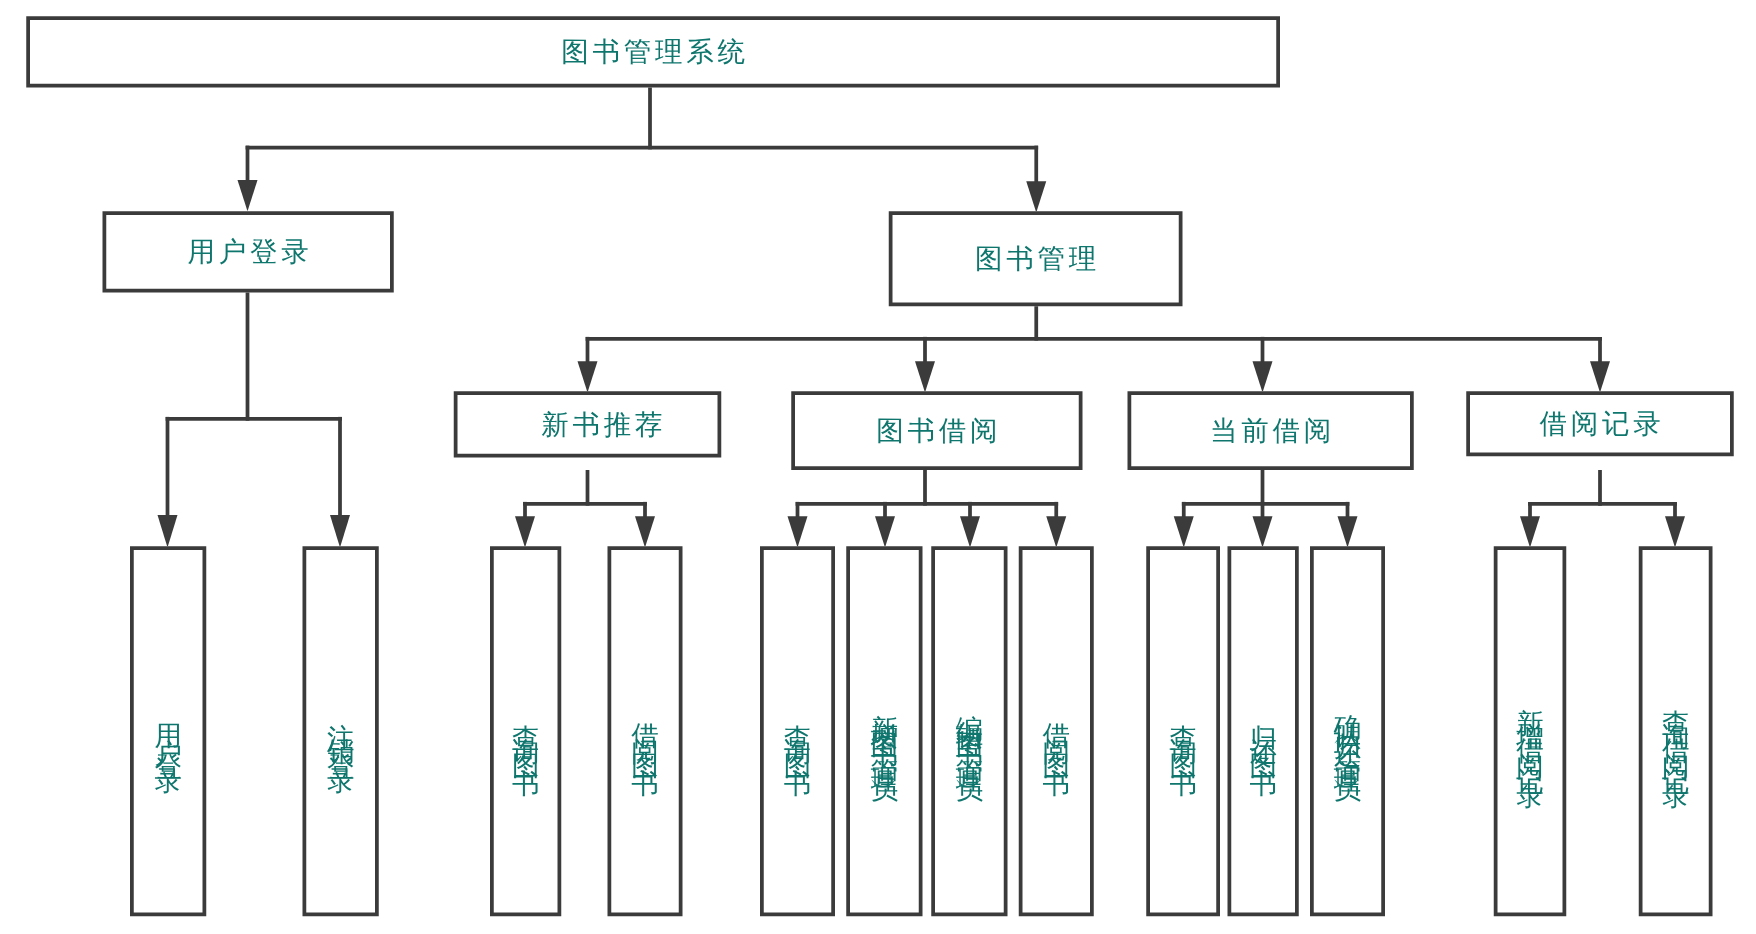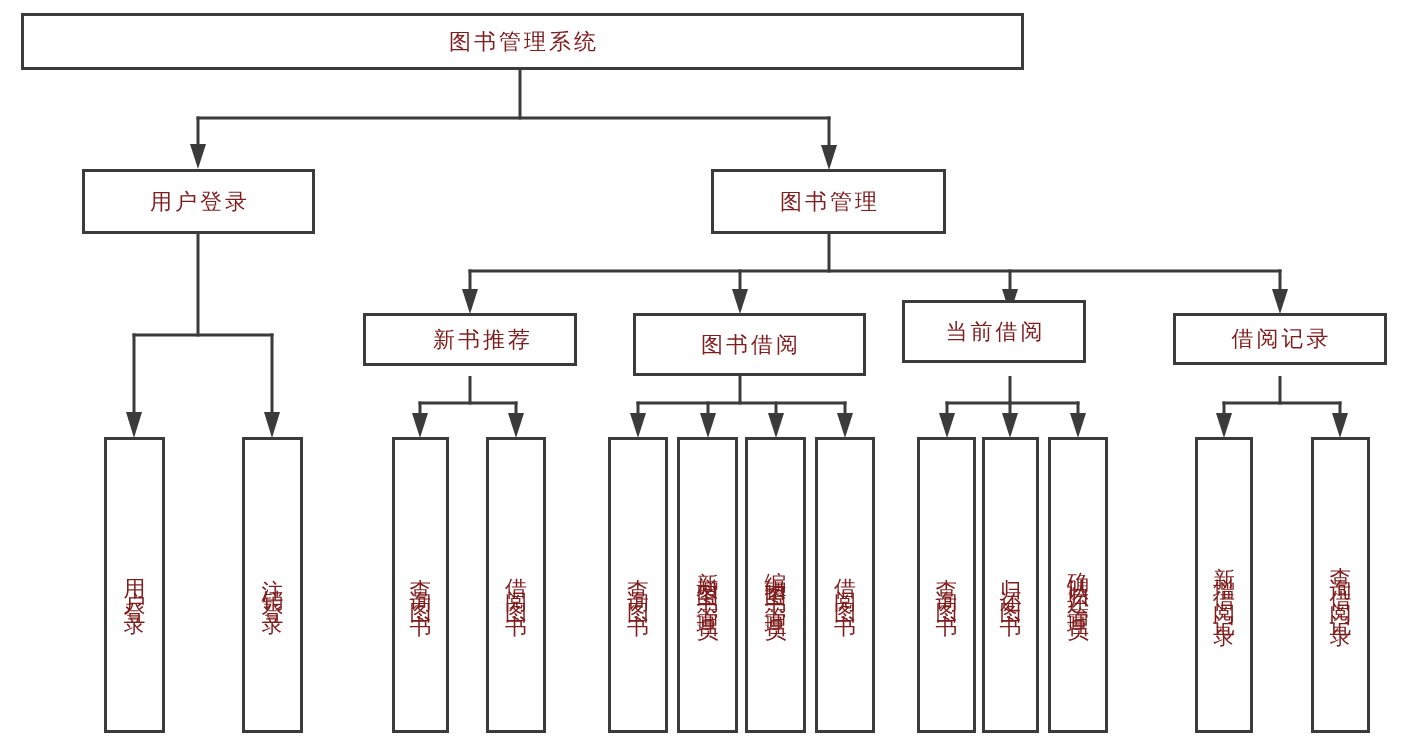--- a/index.html
+++ b/index.html
@@ -5,21 +5,21 @@
   html,body { margin:0; padding:0; background:#ffffff; }
   .stage {
     position:relative; width:1405px; height:747px; background:#ffffff;
     font-family:"Liberation Sans", sans-serif; overflow:hidden;
   }
   svg.wires { position:absolute; left:0; top:0; width:1405px; height:747px; }
   .node {
     position:absolute; box-sizing:border-box;
     border:3px solid #3b3b3b; background:#ffffff;
     display:flex; align-items:center; justify-content:center;
-    color:#7f1d1d;
+    color:#0f766e;
   }
   .node .label { display:block; }
   .h .label { font-size:22px; letter-spacing:3px; text-indent:3px; white-space:nowrap; }
   .v .label, .v-long .label {
     writing-mode:vertical-rl; text-orientation:mixed;
     font-size:22px; line-height:1; white-space:nowrap;
   }
   .v .label { letter-spacing:12px; }
   .v-long .label { letter-spacing:7px; }
   .watermark {
@@ -99,31 +99,31 @@
     </g>
   </svg>
 
   <div class="node h" style="left:21px; top:13px; width:1003px; height:57px;">
     <span class="label">图书管理系统</span>
   </div>
 
   <div class="node h" style="left:82px; top:169px; width:233px; height:65px;">
     <span class="label">用户登录</span>
   </div>
-  <div class="node h" style="left:711px; top:169px; width:235px; height:65px;">
+  <div class="node h" style="left:711px; top:169px; width:235px; height:76px;">
     <span class="label">图书管理</span>
   </div>
 
   <div class="node h" style="left:363px; top:313px; width:214px; height:53px;padding-left:23px;">
     <span class="label">新书推荐</span>
   </div>
   <div class="node h" style="left:633px; top:313px; width:233px; height:63px;">
     <span class="label">图书借阅</span>
   </div>
-  <div class="node h" style="left:902px; top:300px; width:184px; height:63px;">
+  <div class="node h" style="left:902px; top:313px; width:229px; height:63px;">
     <span class="label">当前借阅</span>
   </div>
   <div class="node h" style="left:1173px; top:313px; width:214px; height:52px;">
     <span class="label">借阅记录</span>
   </div>
 
   <div class="node v" style="left:104px; top:437px; width:61px; height:296px;">
     <span class="label">用户登录</span>
   </div>
   <div class="node v" style="left:242px; top:437px; width:61px; height:296px;">

